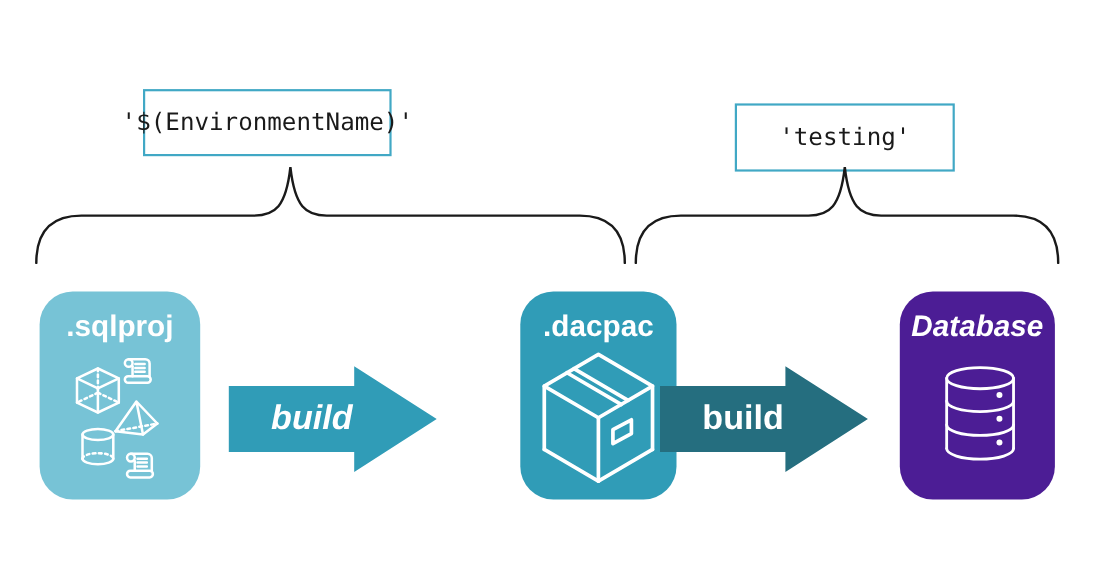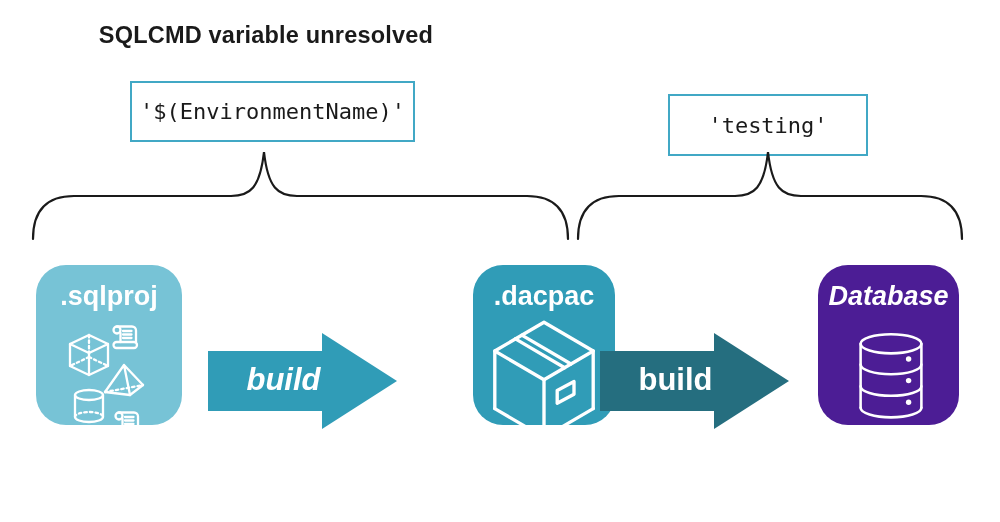--- a/index.html
+++ b/index.html
@@ -24,35 +24,35 @@
   }
   .heading-left{left:66px;}
   .heading-right{left:566px;}
   .codebox{
     position:absolute;
     background:#fff;
     border:2px solid #41a8c5;
     display:flex;align-items:center;justify-content:center;
     box-sizing:border-box;
   }
-  .codebox-left{left:130px;top:81px;width:285px;height:61px;}
+  .codebox-left{left:130px;top:81px;width:226px;height:61px;}
   .codebox-right{left:668px;top:80px;width:200px;height:62px;margin-top:14px;}
   .codebox code{
     font-family:"DejaVu Sans Mono", monospace;
     font-size:22px;
     color:#1a1a1a;
     white-space:pre;
   }
   .braces{
     position:absolute;left:0;top:0;
     pointer-events:none;
   }
   .card{
     position:absolute;
-    top:265px;height:160px;
+    top:265px;height:189px;
     border-radius:30px;
   }
   .card-sqlproj{left:36px;width:146px;}
   .card-dacpac{left:429px;width:142px;}
   .card-database{left:818px;width:141px;}
   .card-label{
     position:absolute;
     top:16px;left:0;right:0;
     text-align:center;
     font-size:27px;
@@ -75,21 +75,20 @@
     color:#fff;
   }
   .arrow-label-build{left:216px;font-style:italic;}
   .arrow-label-deploy{left:608px;}
 </style>
 </head>
 <body>
 
 <div class="canvas">
 
-  <div class="heading heading-left" style="color: rgb(26, 26, 26);">SQLCMD variable unresolved</div>
 
   <div class="codebox codebox-left" style="background: rgb(255, 255, 255); border-color: rgb(65, 168, 197);">
     <code style="color: rgb(26, 26, 26);">'$(EnvironmentName)'</code>
   </div>
   <div class="codebox codebox-right" style="background: rgb(255, 255, 255); border-color: rgb(65, 168, 197);">
     <code style="color: rgb(26, 26, 26);">'testing'</code>
   </div>
 
   <svg class="braces" width="1000" height="522" viewBox="0 0 1000 522">
     <g fill="none" stroke-width="2.2" stroke-linecap="round" stroke="#1a1a1a">

